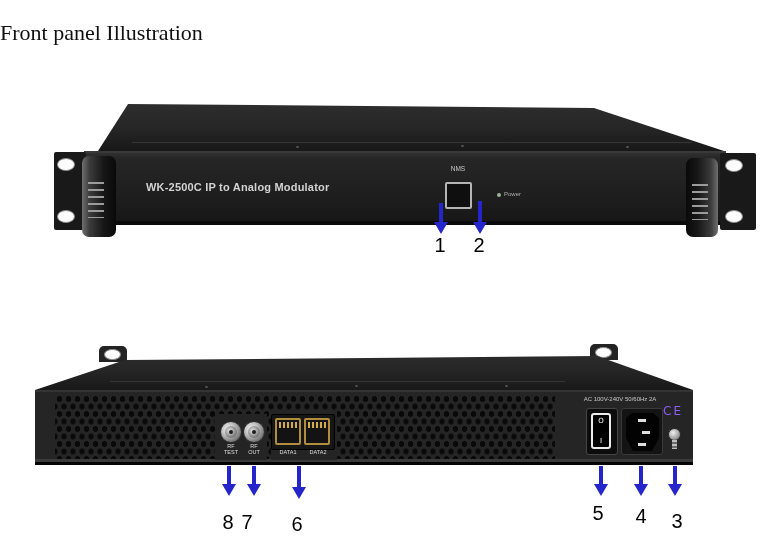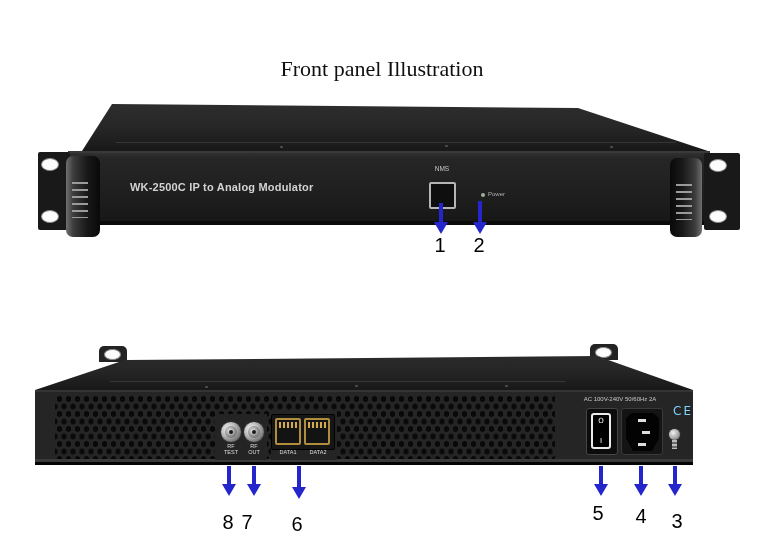--- a/index.html
+++ b/index.html
@@ -1,20 +1,20 @@
 <!DOCTYPE html>
 <html style="--arrow-color: #2525cc;"><head>
 <meta charset="utf-8">
 <style>
   :root { --arrow-color:#2525cc; }
   html,body{margin:0;padding:0;background:#ffffff;}
   .page{position:relative;width:764px;height:549px;background:#ffffff;overflow:hidden;
         font-family:"Liberation Sans",sans-serif;}
-  .title{position:absolute;left:0;right:0;text-align:center;
-         font-family:"Liberation Serif",serif;font-size:22px;color:#101010;margin-top:36px;}
+  .title{position:absolute;left:0;right:0;
+         font-family:"Liberation Serif",serif;font-size:22px;color:#101010;}
   
   .device{position:absolute;}
   .lid{position:absolute;background:linear-gradient(180deg,#2f2f2f 0%,#262626 55%,#181818 100%);}
   .seam{position:absolute;height:1px;background:#3c3c3c;opacity:.8;}
   .liddot{position:absolute;width:3px;height:2px;border-radius:50%;background:#555;}
   .face{position:absolute;background:linear-gradient(180deg,#343434 0%,#262626 10%,#1e1e1e 62%,#161616 100%);}
   .face-top{position:absolute;left:0;right:0;top:0;height:2px;background:#3f3f3f;opacity:.6;}
   .face-bottom{position:absolute;left:0;right:0;bottom:0;height:4px;background:#0a0a0a;}
   .ear{position:absolute;background:#191919;border-radius:2px;}
   .hole{position:absolute;width:16px;height:11px;border-radius:50%;background:#fcfcfc;border:1px solid #8a8a8a;}
@@ -47,40 +47,40 @@
   .rj45-rear .pins{position:absolute;left:2px;right:2px;top:2px;height:6px;
        background:repeating-linear-gradient(90deg,#d2ab4f 0 2px,#1a1a1a 2px 4px);}
   .switch{position:absolute;width:32px;height:47px;background:#0c0c0c;border:1px solid #454545;border-radius:3px;box-sizing:border-box;}
   .rocker{position:absolute;left:4px;top:4px;width:20px;height:36px;background:#000;border:2px solid #ececec;border-radius:3px;
        box-sizing:border-box;display:flex;flex-direction:column;justify-content:space-between;align-items:center;padding:2px 0;}
   .rocker span{font-size:7px;line-height:8px;color:#fff;font-family:"DejaVu Sans",sans-serif;}
   .inlet{position:absolute;width:42px;height:47px;background:#141414;border:1px solid #3a3a3a;border-radius:3px;box-sizing:border-box;}
   .c14{position:absolute;left:4px;top:4px;width:33px;height:38px;background:#030303;
        clip-path:polygon(18% 0,82% 0,100% 13%,100% 66%,79% 100%,21% 100%,0 66%,0 13%);}
   .pin-dash{position:absolute;width:8px;height:3px;background:#dedede;}
-  .ce{position:absolute;font-family:"DejaVu Sans",sans-serif;font-size:12px;letter-spacing:2px;color:#7dd3fc;margin-left:10px;}
+  .ce{position:absolute;font-family:"DejaVu Sans",sans-serif;font-size:12px;letter-spacing:2px;color:#8b5cf6;}
   .gscrew{position:absolute;width:13px;height:22px;}
   .gscrew .head{position:absolute;left:0;top:0;width:13px;height:13px;border-radius:50%;border:1px solid #303030;box-sizing:border-box;
        background:radial-gradient(circle at 38% 35%,#f0f0f0 0%,#a5a5a5 55%,#565656 100%);}
   .gscrew .stem{position:absolute;left:4px;top:12px;width:5px;height:9px;
        background:repeating-linear-gradient(180deg,#bdbdbd 0 2px,#6b6b6b 2px 4px);}
   
   .astem{position:absolute;width:4px;background:var(--arrow-color);}
   .ahead{position:absolute;width:0;height:0;border-left:7px solid transparent;border-right:7px solid transparent;
          border-top:12px solid var(--arrow-color);}
   .callout-num{position:absolute;width:22px;text-align:center;font-size:20px;color:#000;}
 </style>
 </head>
 <body>
 
 <div class="page">
 
   <div class="title" style="top:20px;">Front panel Illustration</div>
 
-  <div class="device" style="left:36px;top:100px;width:706px;height:142px;">
+  <div class="device" style="left:52px;top:100px;width:706px;height:142px;">
 
     <div class="lid" style="left:0;top:0;width:706px;height:51px;clip-path:polygon(76px 4px,542px 8px,672px 51px,46px 51px);"></div>
     <div class="seam" style="left:80px;top:42px;width:560px;"></div>
     <div class="liddot" style="left:244px;top:46px;"></div>
     <div class="liddot" style="left:409px;top:45px;"></div>
     <div class="liddot" style="left:574px;top:46px;"></div>
 
     <div class="face" style="left:32px;top:51px;width:642px;height:74px;">
       <div class="face-top"></div>
       <div class="face-bottom"></div>

